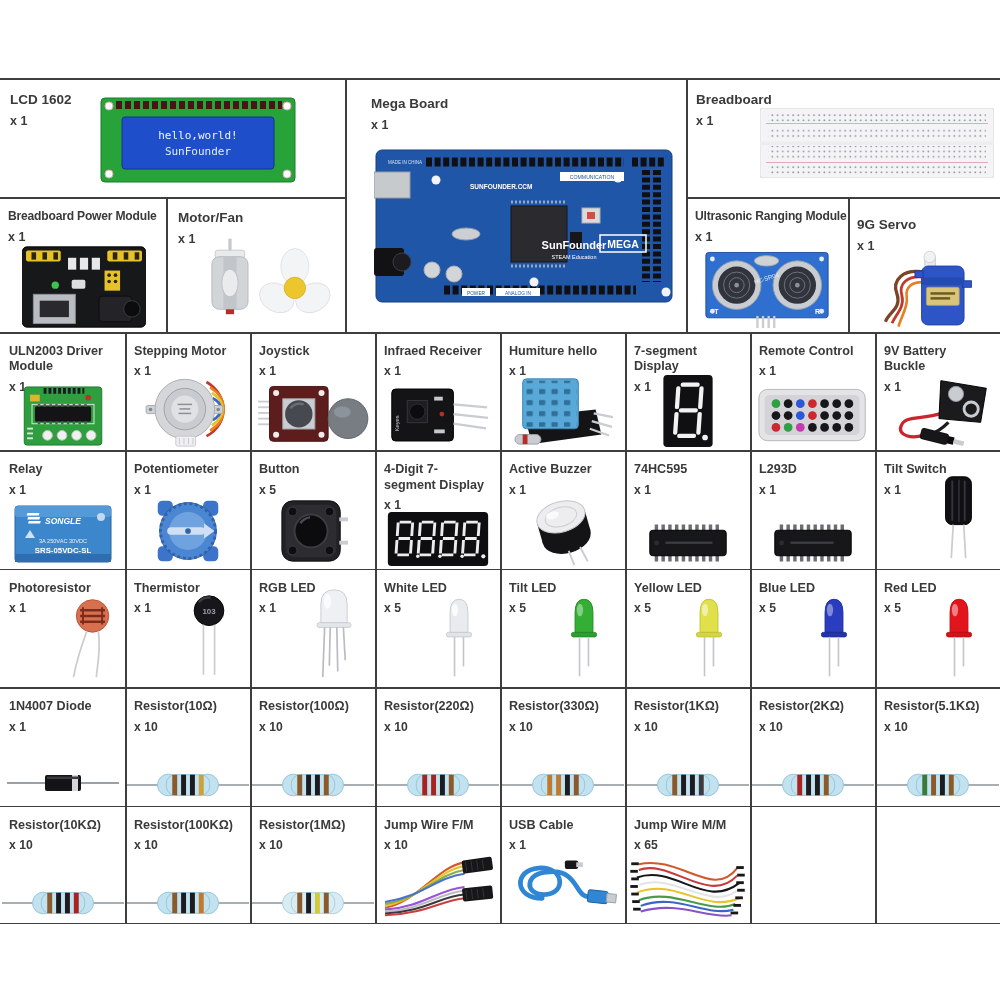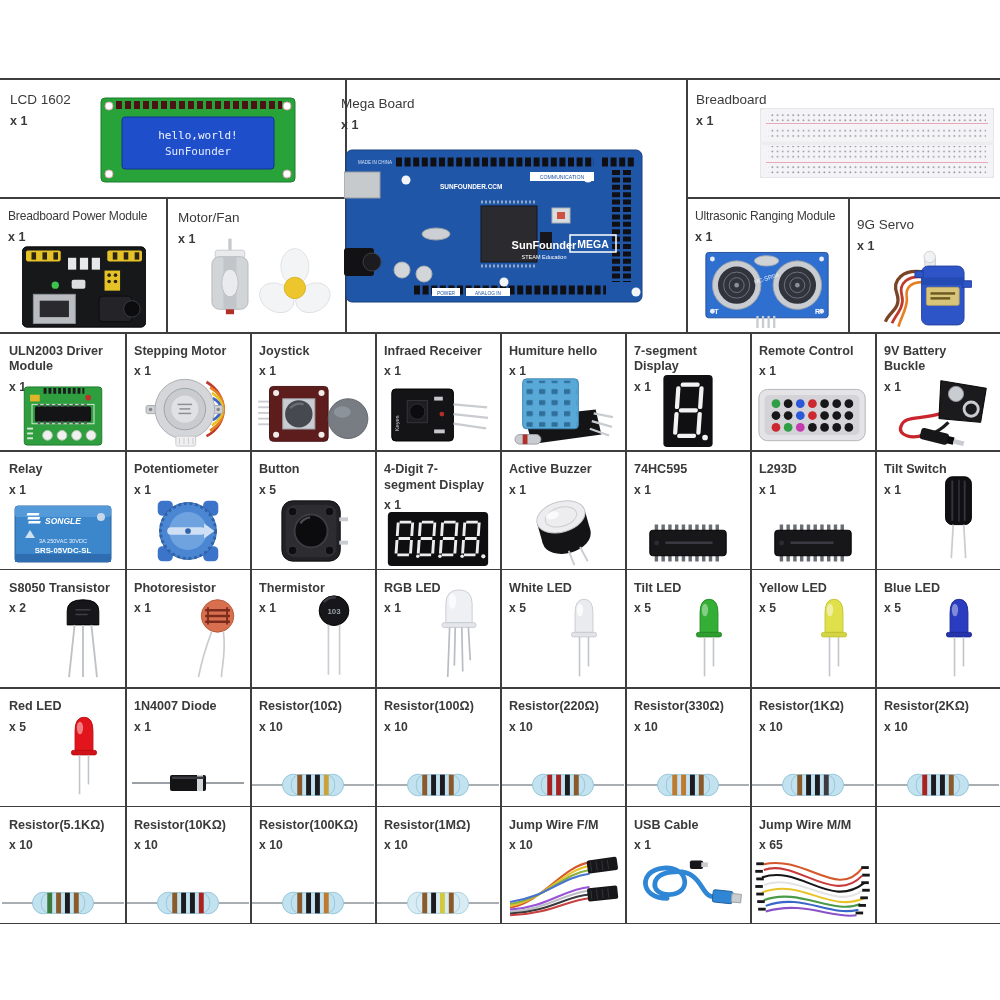--- a/index.html
+++ b/index.html
@@ -3,21 +3,21 @@
 <meta charset="utf-8">
 <style>
   html,body{margin:0;padding:0;background:#fff}
   .page{position:relative;width:1000px;height:1000px;background:#ffffff;font-family:"Liberation Sans",sans-serif;overflow:hidden}
   .sheet{position:absolute;left:0;top:78px;width:1000px;height:846px}
   .ln{position:absolute;background:#3e3e3e}
   .hln{height:1.5px}
   .vln{width:1.5px}
   .cell{position:absolute;color:#3a3a3a}
   .lbl{position:absolute;left:10px;top:13px}
-  .t{font-size:13.5px;font-weight:400;line-height:1.3;white-space:nowrap}
+  .t{font-size:13.5px;font-weight:700;line-height:1.3;white-space:nowrap}
   .t.fit{font-size:12.1px;letter-spacing:-0.2px}
   .q{font-size:12.5px;font-weight:600;margin-top:5px}
   .grid{position:absolute;left:0;top:254px;width:1000px;height:592px;display:grid;grid-template-columns:repeat(8,125px);grid-template-rows:repeat(5,118.4px)}
   .gcell{position:relative;padding:12px 12px 4px 9px;color:#3a3a3a}
   .gt{font-size:12.6px;font-weight:700;line-height:1.22}
   .gq{font-size:12.2px;font-weight:600;margin-top:5px}
   .gic{position:absolute;left:0;right:0;top:44px;bottom:3px;display:flex;align-items:flex-end;justify-content:center}
   .tall{position:absolute}
   svg text{font-family:"Liberation Sans",sans-serif}
   .mono{font-family:"DejaVu Sans Mono",monospace}
@@ -60,21 +60,21 @@
       <circle cx="9" cy="13" r="4" fill="#fff" stroke="#e6a8b8"></circle>
           <circle cx="187" cy="13" r="4" fill="#fff" stroke="#e6a8b8"></circle>
       <circle cx="9" cy="81" r="4" fill="#fff" stroke="#e6a8b8"></circle>
           <circle cx="187" cy="81" r="4" fill="#fff" stroke="#e6a8b8"></circle>
       <rect x="22" y="24" width="152" height="52" rx="3" fill="#1f4ecb" stroke="#123394"></rect>
       <text class="mono" x="98" y="46" font-size="11" fill="#eef4ff" text-anchor="middle">hello,world!</text>
       <text class="mono" x="98" y="62" font-size="11" fill="#e2ecff" text-anchor="middle">SunFounder</text>
     </svg>
   </div>
 
-  <div class="cell" style="left:326px;top:0;width:341px;height:254px">
+  <div class="cell" style="left:356px;top:0;width:341px;height:254px">
     <div class="lbl" style="left:15px;top:17px">
       <div class="t">Mega Board</div>
       <div class="q">x 1</div>
     </div>
     <svg style="position:absolute;left:18px;top:64px" width="302" height="168" viewBox="0 0 302 168">
       <rect x="2" y="8" width="296" height="152" rx="6" fill="#2056a8" stroke="#17407e"></rect>
       <line x1="52" y1="20" x2="250" y2="20" stroke="#101014" stroke-width="9" stroke-dasharray="6 2.6"></line>
       <line x1="258" y1="20" x2="292" y2="20" stroke="#101014" stroke-width="9" stroke-dasharray="6 2.6"></line>
       <line x1="70" y1="148" x2="262" y2="148" stroke="#101014" stroke-width="9" stroke-dasharray="6 2.6"></line>
       <line x1="272" y1="28" x2="272" y2="140" stroke="#101014" stroke-width="8" stroke-dasharray="5 2.4"></line>
@@ -599,32 +599,20 @@
       <svg class="tall" style="left:60px;top:22px" width="46" height="88" viewBox="0 0 48 92">
         <rect x="11" y="5" width="27" height="50" rx="7" fill="#101014" stroke="#000"></rect>
         <line x1="18" y1="9" x2="18" y2="51" stroke="#34343c" stroke-width="2"></line>
         <line x1="25" y1="8" x2="25" y2="52" stroke="#2a2a32" stroke-width="2"></line>
         <line x1="31" y1="9" x2="31" y2="51" stroke="#34343c" stroke-width="2"></line>
         <line x1="19" y1="55" x2="17" y2="90" stroke="#c9ccd0" stroke-width="1.8"></line>
         <line x1="30" y1="55" x2="32" y2="90" stroke="#c9ccd0" stroke-width="1.8"></line>
       </svg>
     </div>
 
-    <div class="gcell">
-      <div class="gt">S8050 Transistor</div>
-      <div class="gq">x 2</div>
-      <svg class="tall" style="left:56px;top:26px" width="54" height="84" viewBox="0 0 58 90">
-        <path d="M12,32 V17 Q12,5 29,5 Q46,5 46,17 V32 Z" fill="#17171b" stroke="#000"></path>
-        <rect x="21" y="15" width="16" height="1.6" fill="#3e3e46"></rect>
-            <rect x="21" y="20" width="13" height="1.6" fill="#3e3e46"></rect>
-        <line x1="20" y1="32" x2="14" y2="88" stroke="#bfc2c6" stroke-width="2"></line>
-        <line x1="29" y1="32" x2="29" y2="88" stroke="#bfc2c6" stroke-width="2"></line>
-        <line x1="38" y1="32" x2="44" y2="88" stroke="#bfc2c6" stroke-width="2"></line>
-      </svg>
-    </div>
 
     <div class="gcell">
       <div class="gt">Photoresistor</div>
       <div class="gq">x 1</div>
       <svg class="tall" style="left:48px;top:24px" width="70" height="86" viewBox="0 0 72 90">
         <circle cx="46" cy="24" r="17" fill="#d87050" stroke="#b85838"></circle>
         <path d="M33,18 H59 M33,24 H59 M33,30 H59" stroke="#7c2c1c" stroke-width="2.6"></path>
         <path d="M36,15 V33 M56,15 V33" stroke="#7c2c1c" stroke-width="2"></path>
         <path d="M40,40 C34,56 30,68 26,88" stroke="#c9ccd0" stroke-width="1.8" fill="none"></path>
         <path d="M52,40 C55,60 51,74 50,88" stroke="#c9ccd0" stroke-width="1.8" fill="none"></path>

